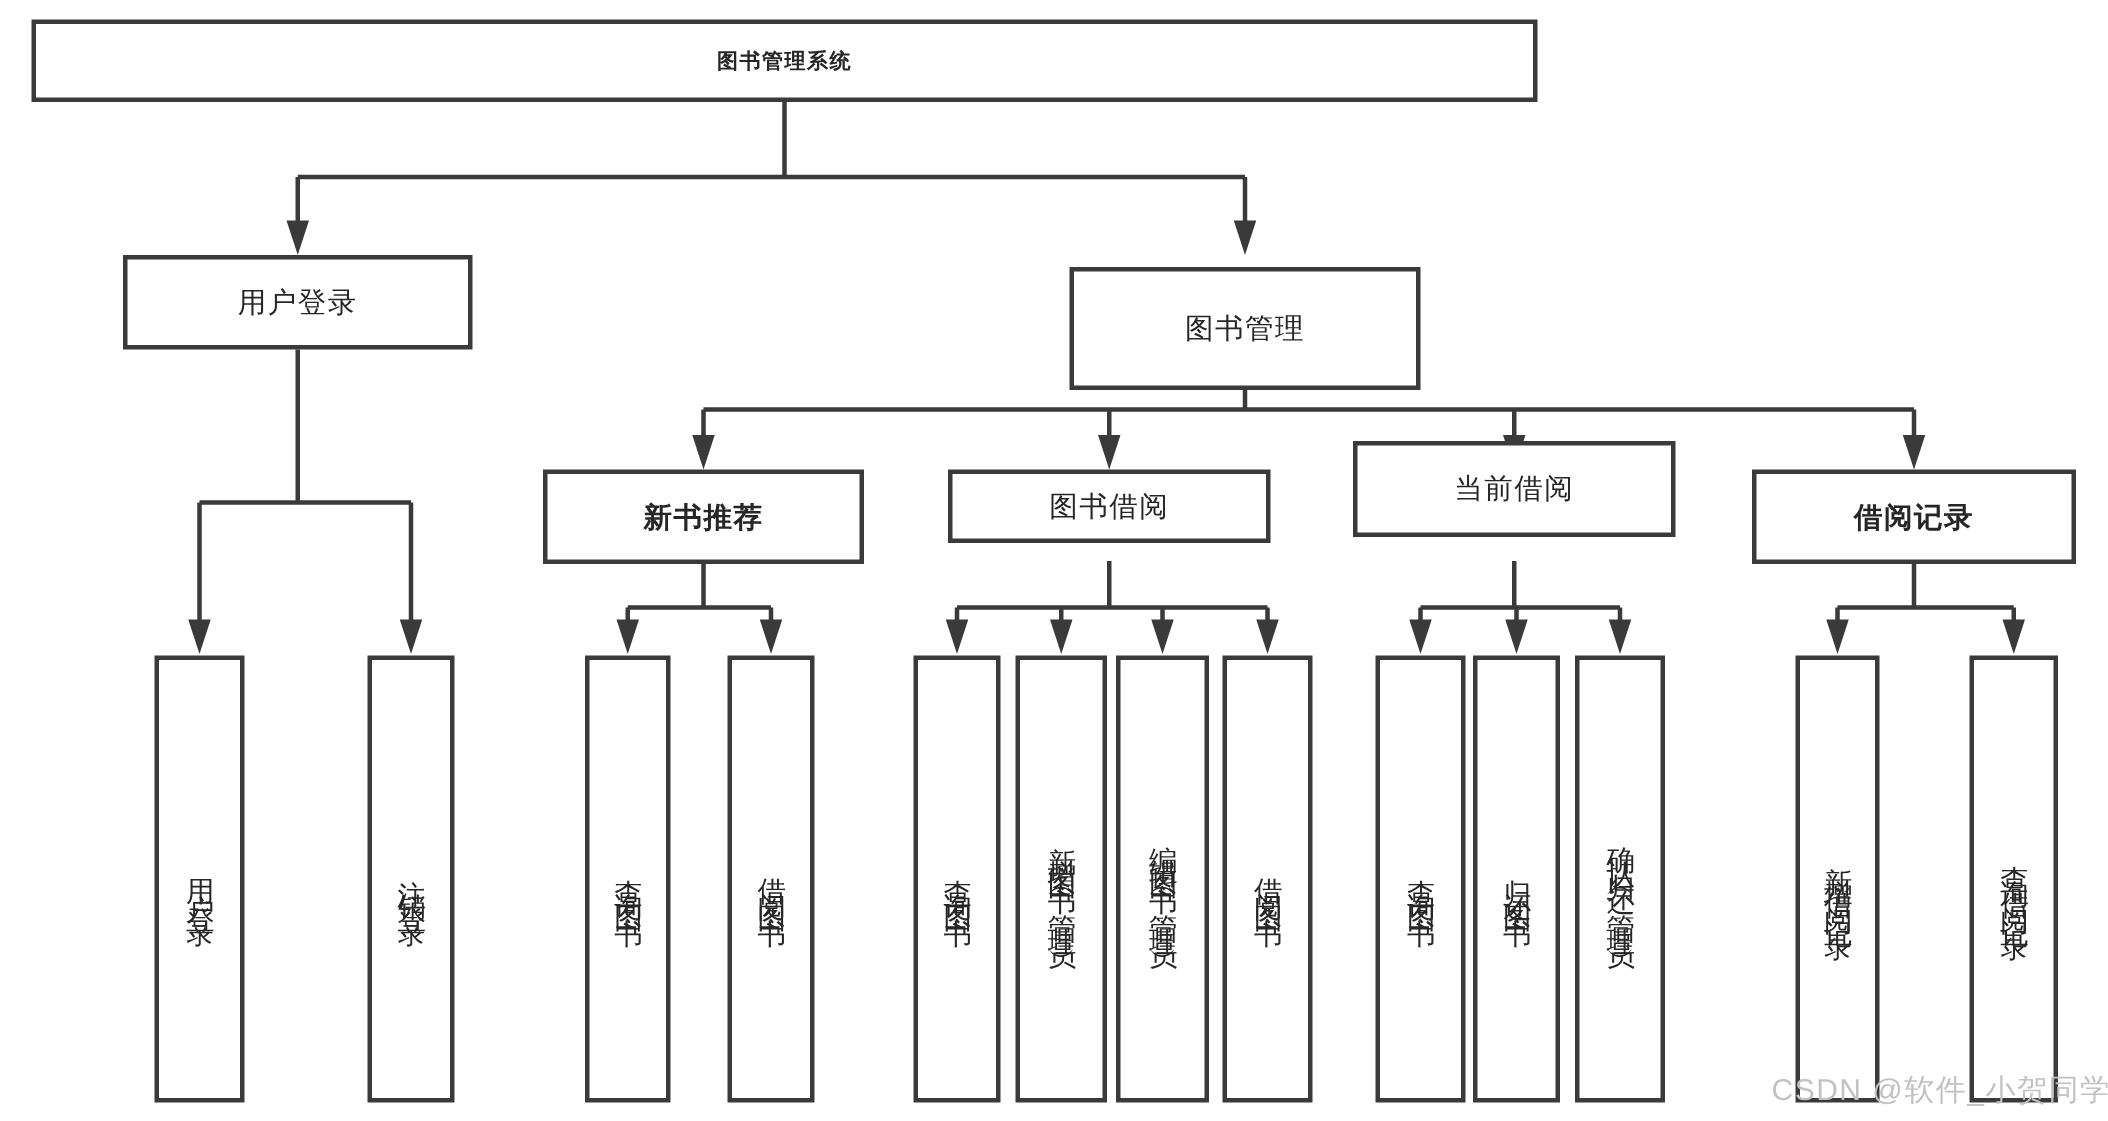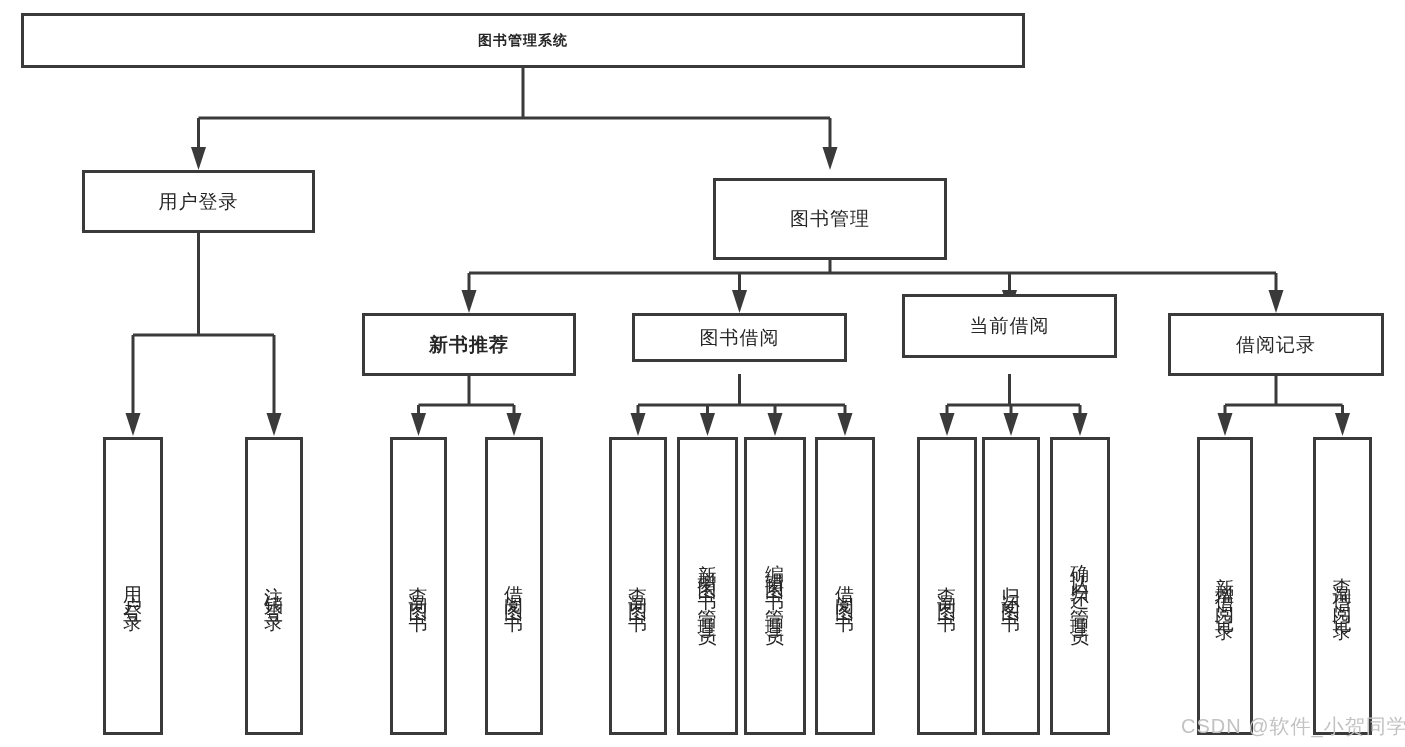--- a/index.html
+++ b/index.html
@@ -121,21 +121,21 @@
   </svg>
 
   <div class="node hbox root" style="left:21px;top:13px;width:1004px;height:55px;">图书管理系统</div>
 
   <div class="node hbox" style="left:82px;top:170px;width:233px;height:63px;">用户登录</div>
   <div class="node hbox" style="left:713px;top:178px;width:234px;height:82px;">图书管理</div>
 
   <div class="node hbox" style="left:362px;top:313px;width:214px;height:63px;font-weight:bold;">新书推荐</div>
   <div class="node hbox" style="left:632px;top:313px;width:215px;height:49px;">图书借阅</div>
   <div class="node hbox" style="left:902px;top:294px;width:215px;height:64px;">当前借阅</div>
-  <div class="node hbox" style="left:1168px;top:313px;width:216px;height:63px;">借阅记录</div>
+  <div class="node hbox" style="left:1168px;top:313px;width:216px;height:63px;font-weight:bold;">借阅记录</div>
 
   <div class="node vbox" style="left:103px;top:437px;width:60px;height:298px;">用户登录</div>
   <div class="node vbox" style="left:245px;top:437px;width:58px;height:298px;">注销登录</div>
 
   <div class="node vbox" style="left:390px;top:437px;width:57px;height:298px;">查询图书</div>
   <div class="node vbox" style="left:485px;top:437px;width:58px;height:298px;">借阅图书</div>
 
   <div class="node vbox" style="left:609px;top:437px;width:58px;height:298px;">查询图书</div>
   <div class="node vbox" style="left:677px;top:437px;width:61px;height:298px;">新增图书（管理员）</div>
   <div class="node vbox" style="left:744px;top:437px;width:62px;height:298px;">编辑图书（管理员）</div>

